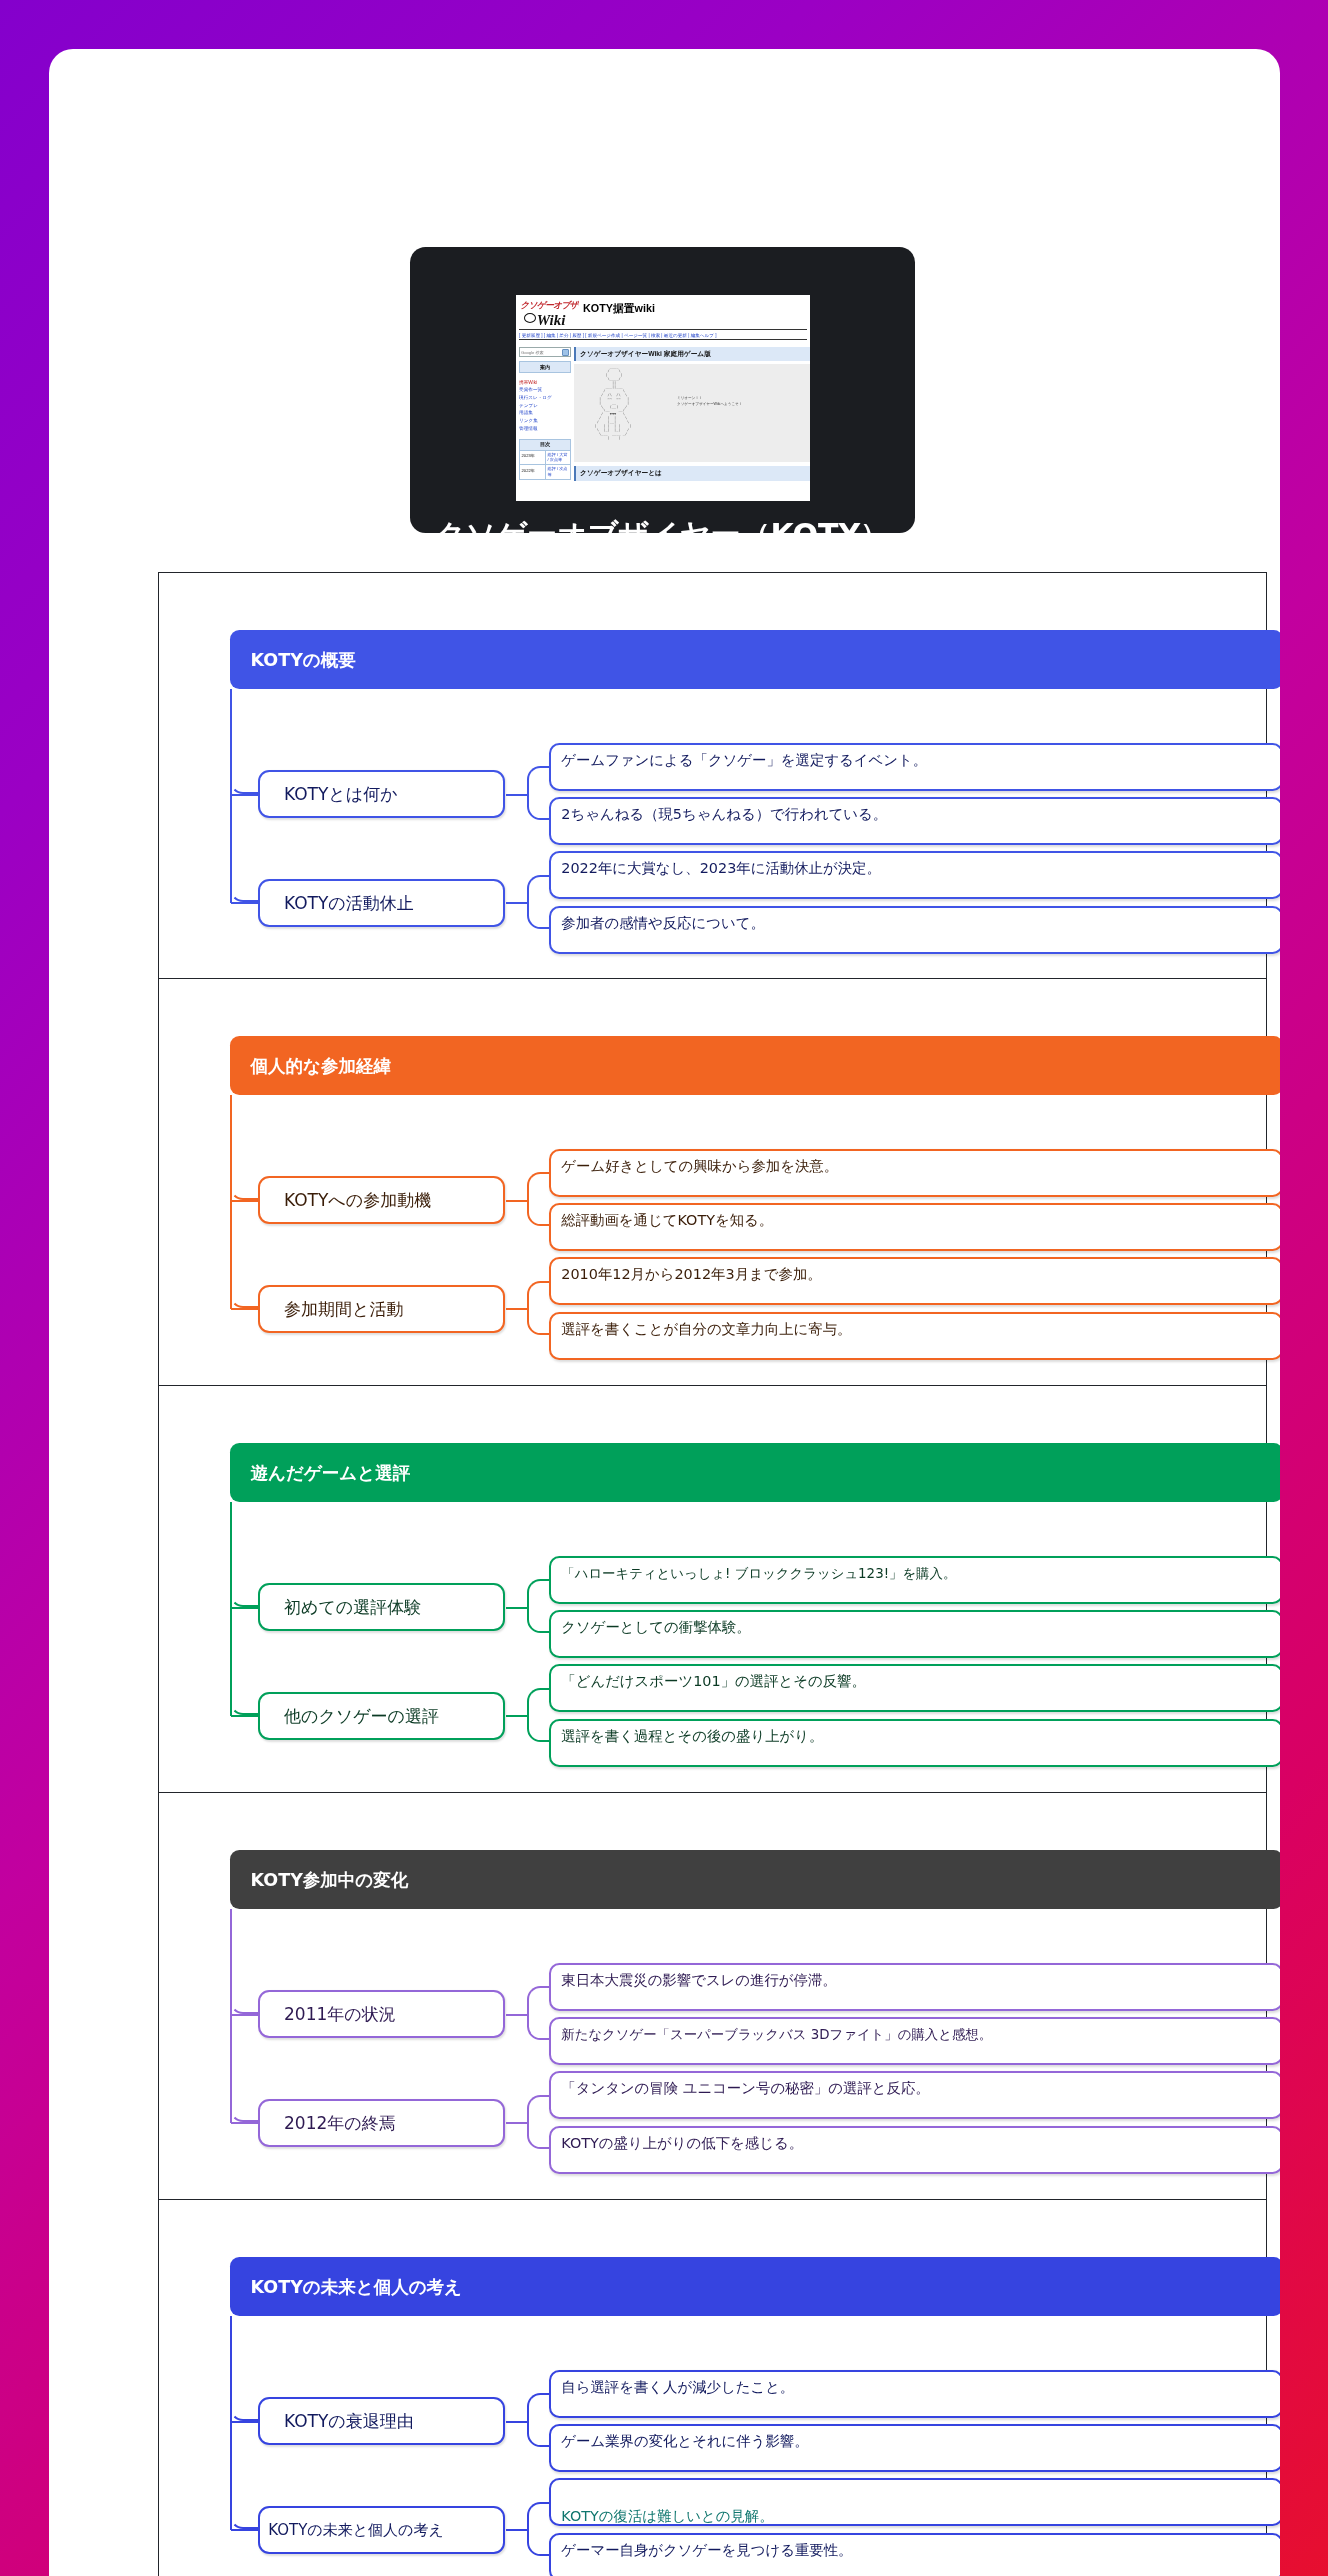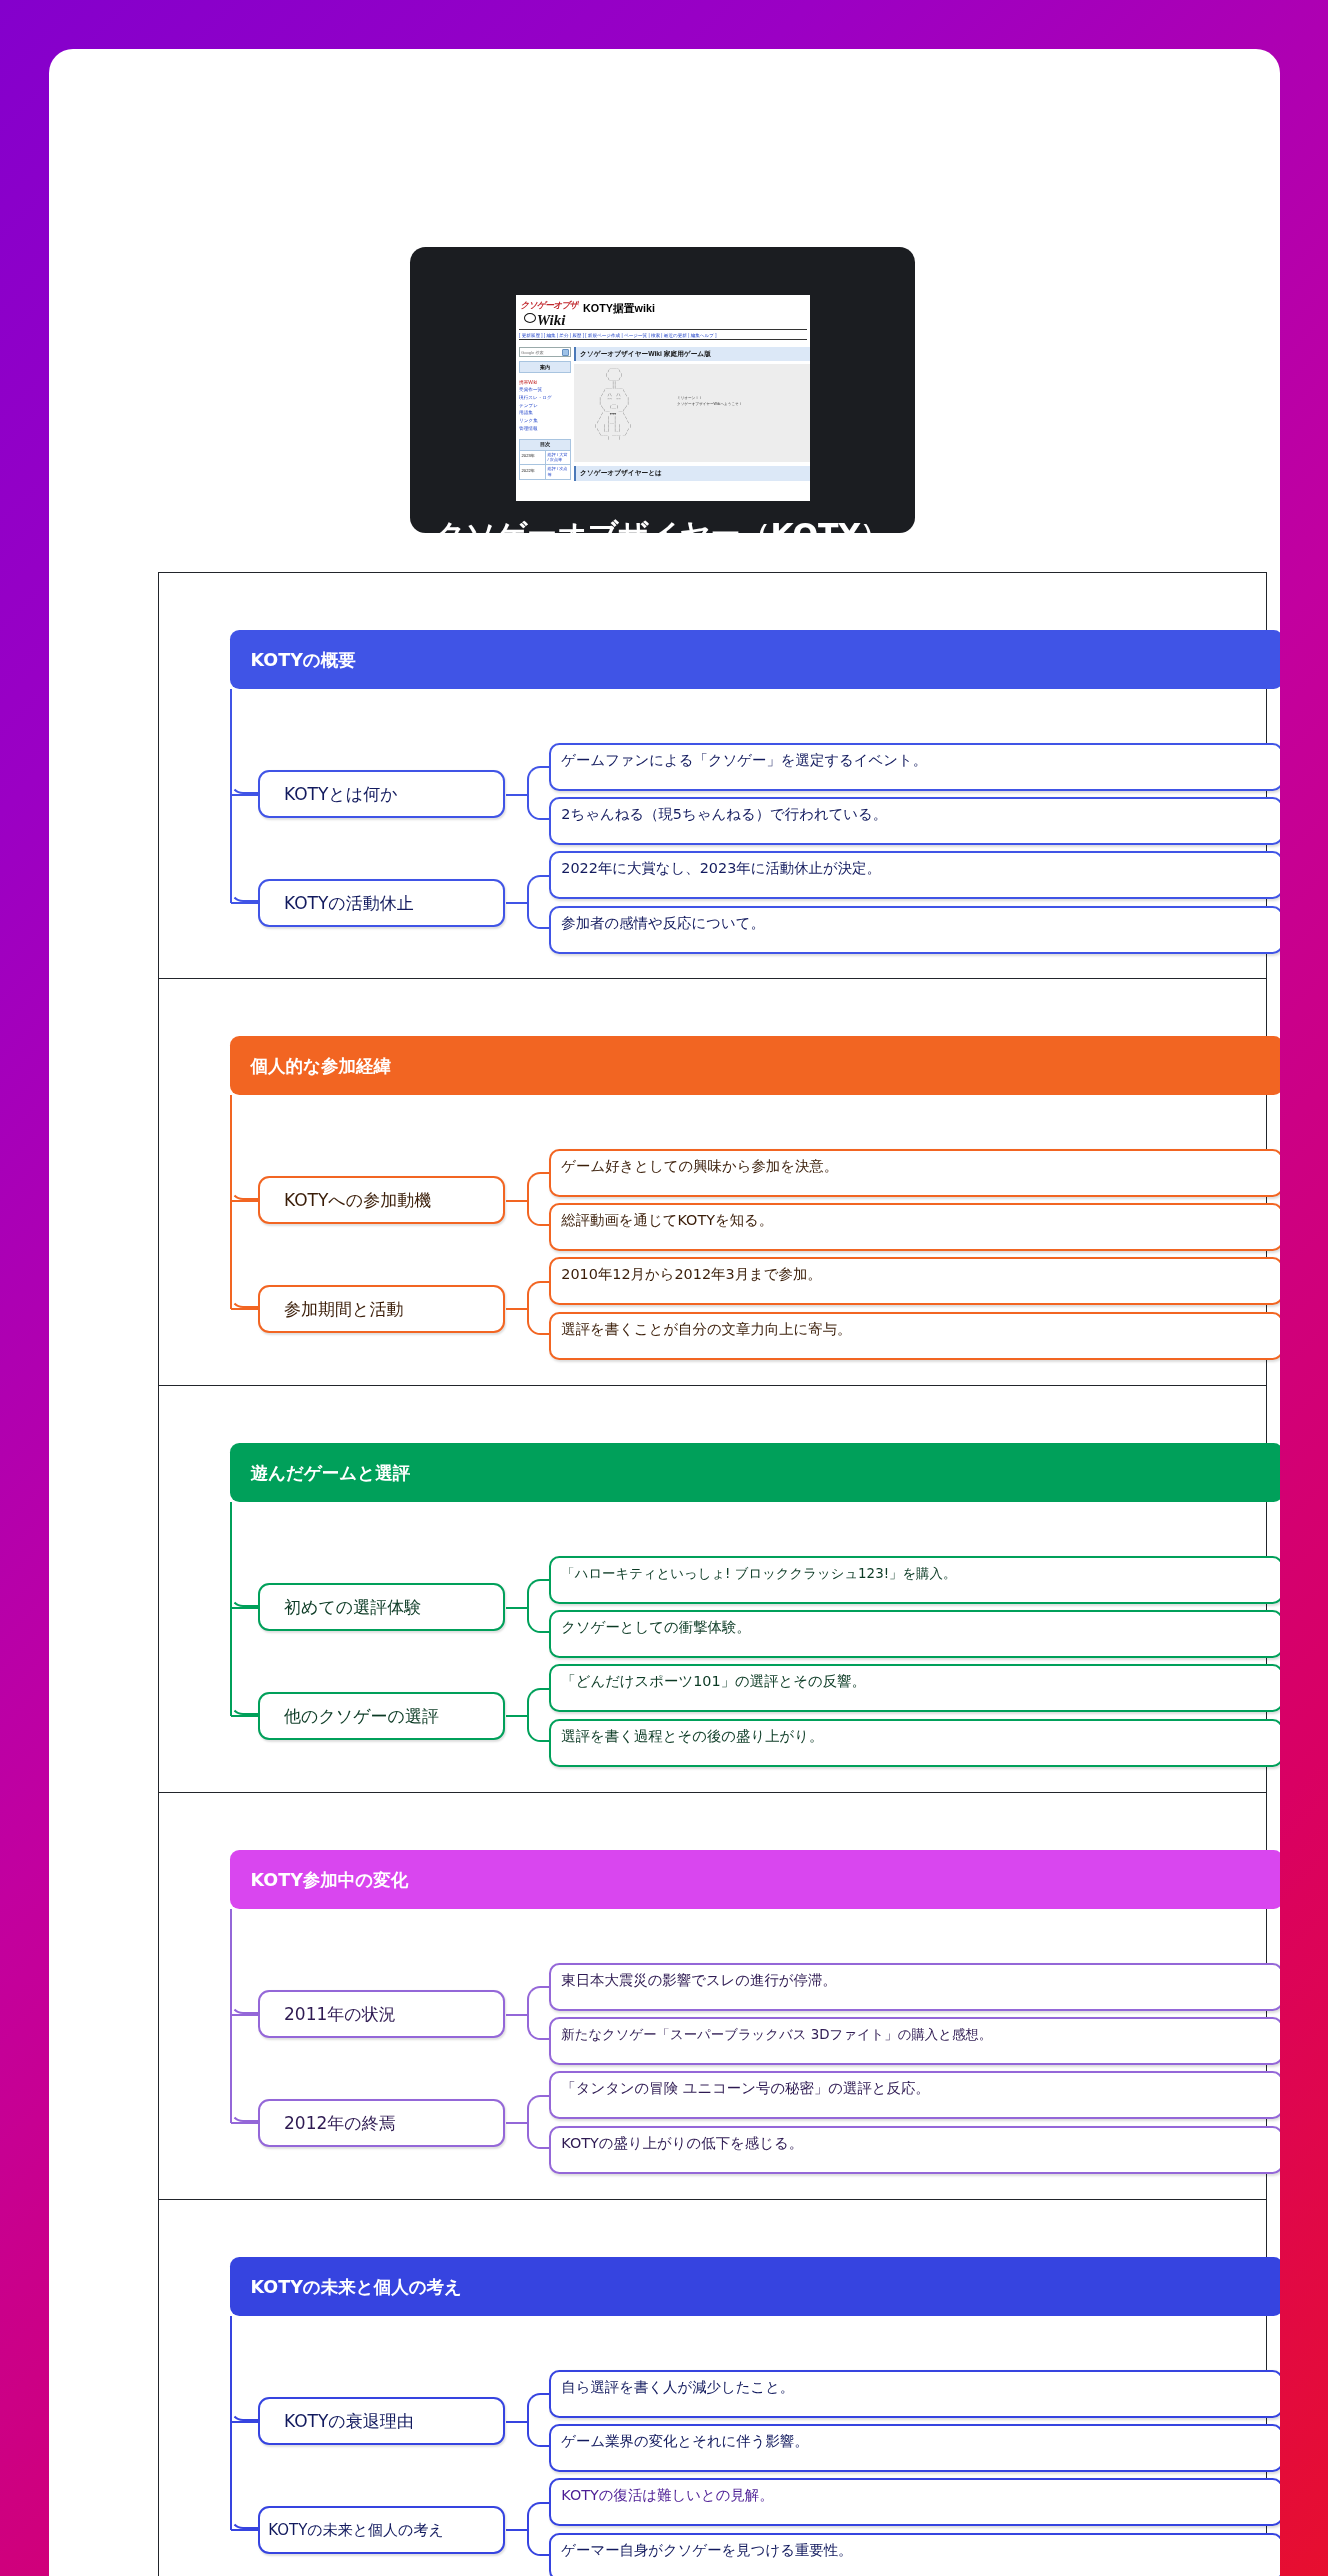--- a/index.html
+++ b/index.html
@@ -392,21 +392,21 @@
         <div class="stub" style="top: 329px; background: rgb(0, 160, 90);"></div>
         <div class="fan" style="top: 302px; height: 54px; border-color: rgb(0, 160, 90);"></div>
         <div class="leaf" style="top: 278px; border-color: rgb(0, 160, 90);">
           <span class="leaf-label" style="color: rgb(11, 58, 36);">「どんだけスポーツ101」の選評とその反響。</span>
         </div>
         <div class="leaf" style="top: 333px; border-color: rgb(0, 160, 90);">
           <span class="leaf-label" style="color: rgb(11, 58, 36);">選評を書く過程とその後の盛り上がり。</span>
         </div>
       </div>
       <div class="section" style="top: 1744px; height: 407px;">
-        <div class="banner" style="background: #d946ef;">
+        <div class="banner" style="background: #404040;">
           <span class="banner-label">KOTY参加中の変化</span>
         </div>
         <div class="trunk" style="top: 116px; height: 214px; background: rgb(148, 103, 216);"></div>
         <div class="elbow" style="top: 208px; height: 13.4px; border-bottom-color: rgb(148, 103, 216);"></div>
         <div class="h-conn" style="top: 221px; background: rgb(148, 103, 216);"></div>
         <div class="branch-node" style="top: 197px; border-color: rgb(148, 103, 216);">
           <span class="branch-label" style="color: rgb(46, 26, 82);">2011年の状況</span>
         </div>
         <div class="stub" style="top: 221px; background: rgb(148, 103, 216);"></div>
         <div class="fan" style="top: 193px; height: 54px; border-color: rgb(148, 103, 216);"></div>
@@ -449,21 +449,21 @@
           <span class="leaf-label" style="color: rgb(18, 26, 94);">ゲーム業界の変化とそれに伴う影響。</span>
         </div>
         <div class="elbow" style="top: 316px; height: 13.4px; border-bottom-color: rgb(54, 68, 224);"></div>
         <div class="h-conn" style="top: 329px; background: rgb(54, 68, 224);"></div>
         <div class="branch-node" style="top: 306px; border-color: rgb(54, 68, 224);">
           <span class="branch-label small" style="color: rgb(18, 26, 94);">KOTYの未来と個人の考え</span>
         </div>
         <div class="stub" style="top: 329px; background: rgb(54, 68, 224);"></div>
         <div class="fan" style="top: 302px; height: 54px; border-color: rgb(54, 68, 224);"></div>
         <div class="leaf" style="top: 278px; border-color: rgb(54, 68, 224);">
-          <span class="leaf-label" style="color: #4c1d95;">KOTYの復活は難しいとの見解。</span>
+          <span class="leaf-label" style="color: #0f766e; margin-top: 21px;">KOTYの復活は難しいとの見解。</span>
         </div>
         <div class="leaf" style="top: 333px; border-color: rgb(54, 68, 224);">
           <span class="leaf-label" style="color: rgb(18, 26, 94);">ゲーマー自身がクソゲーを見つける重要性。</span>
         </div>
       </div>
     </div>
 
 </div>
 
 

